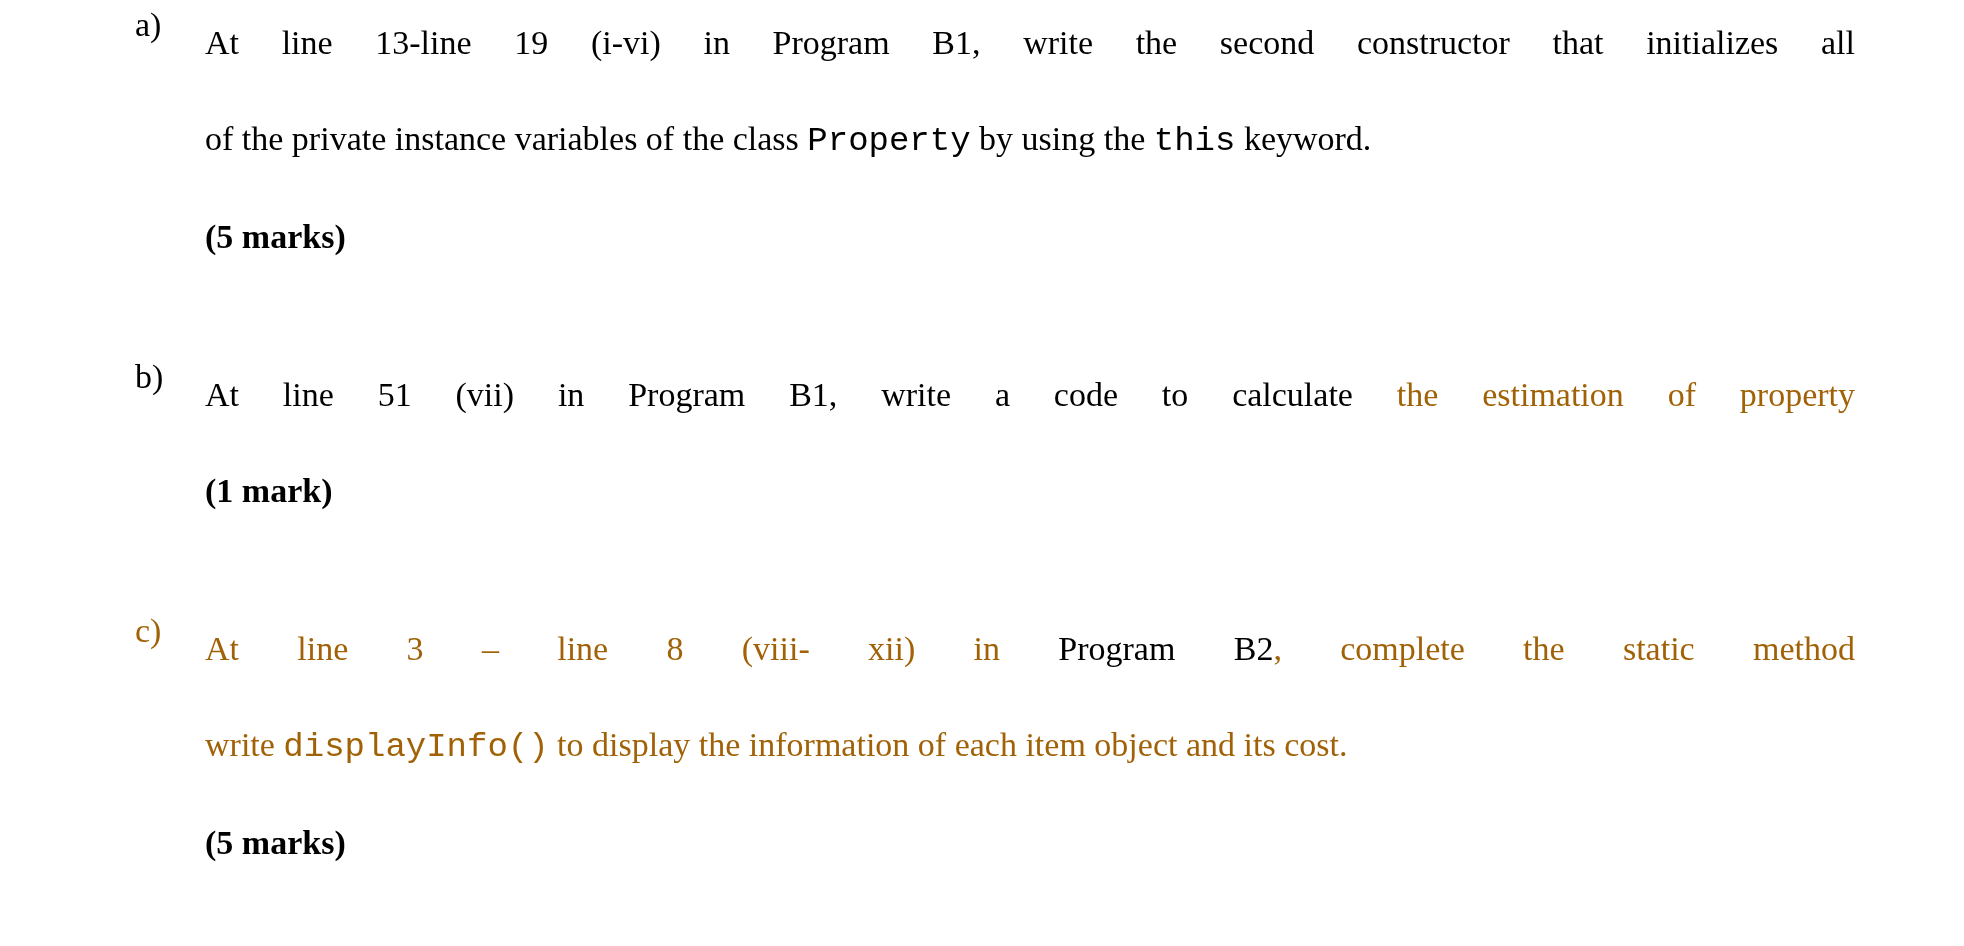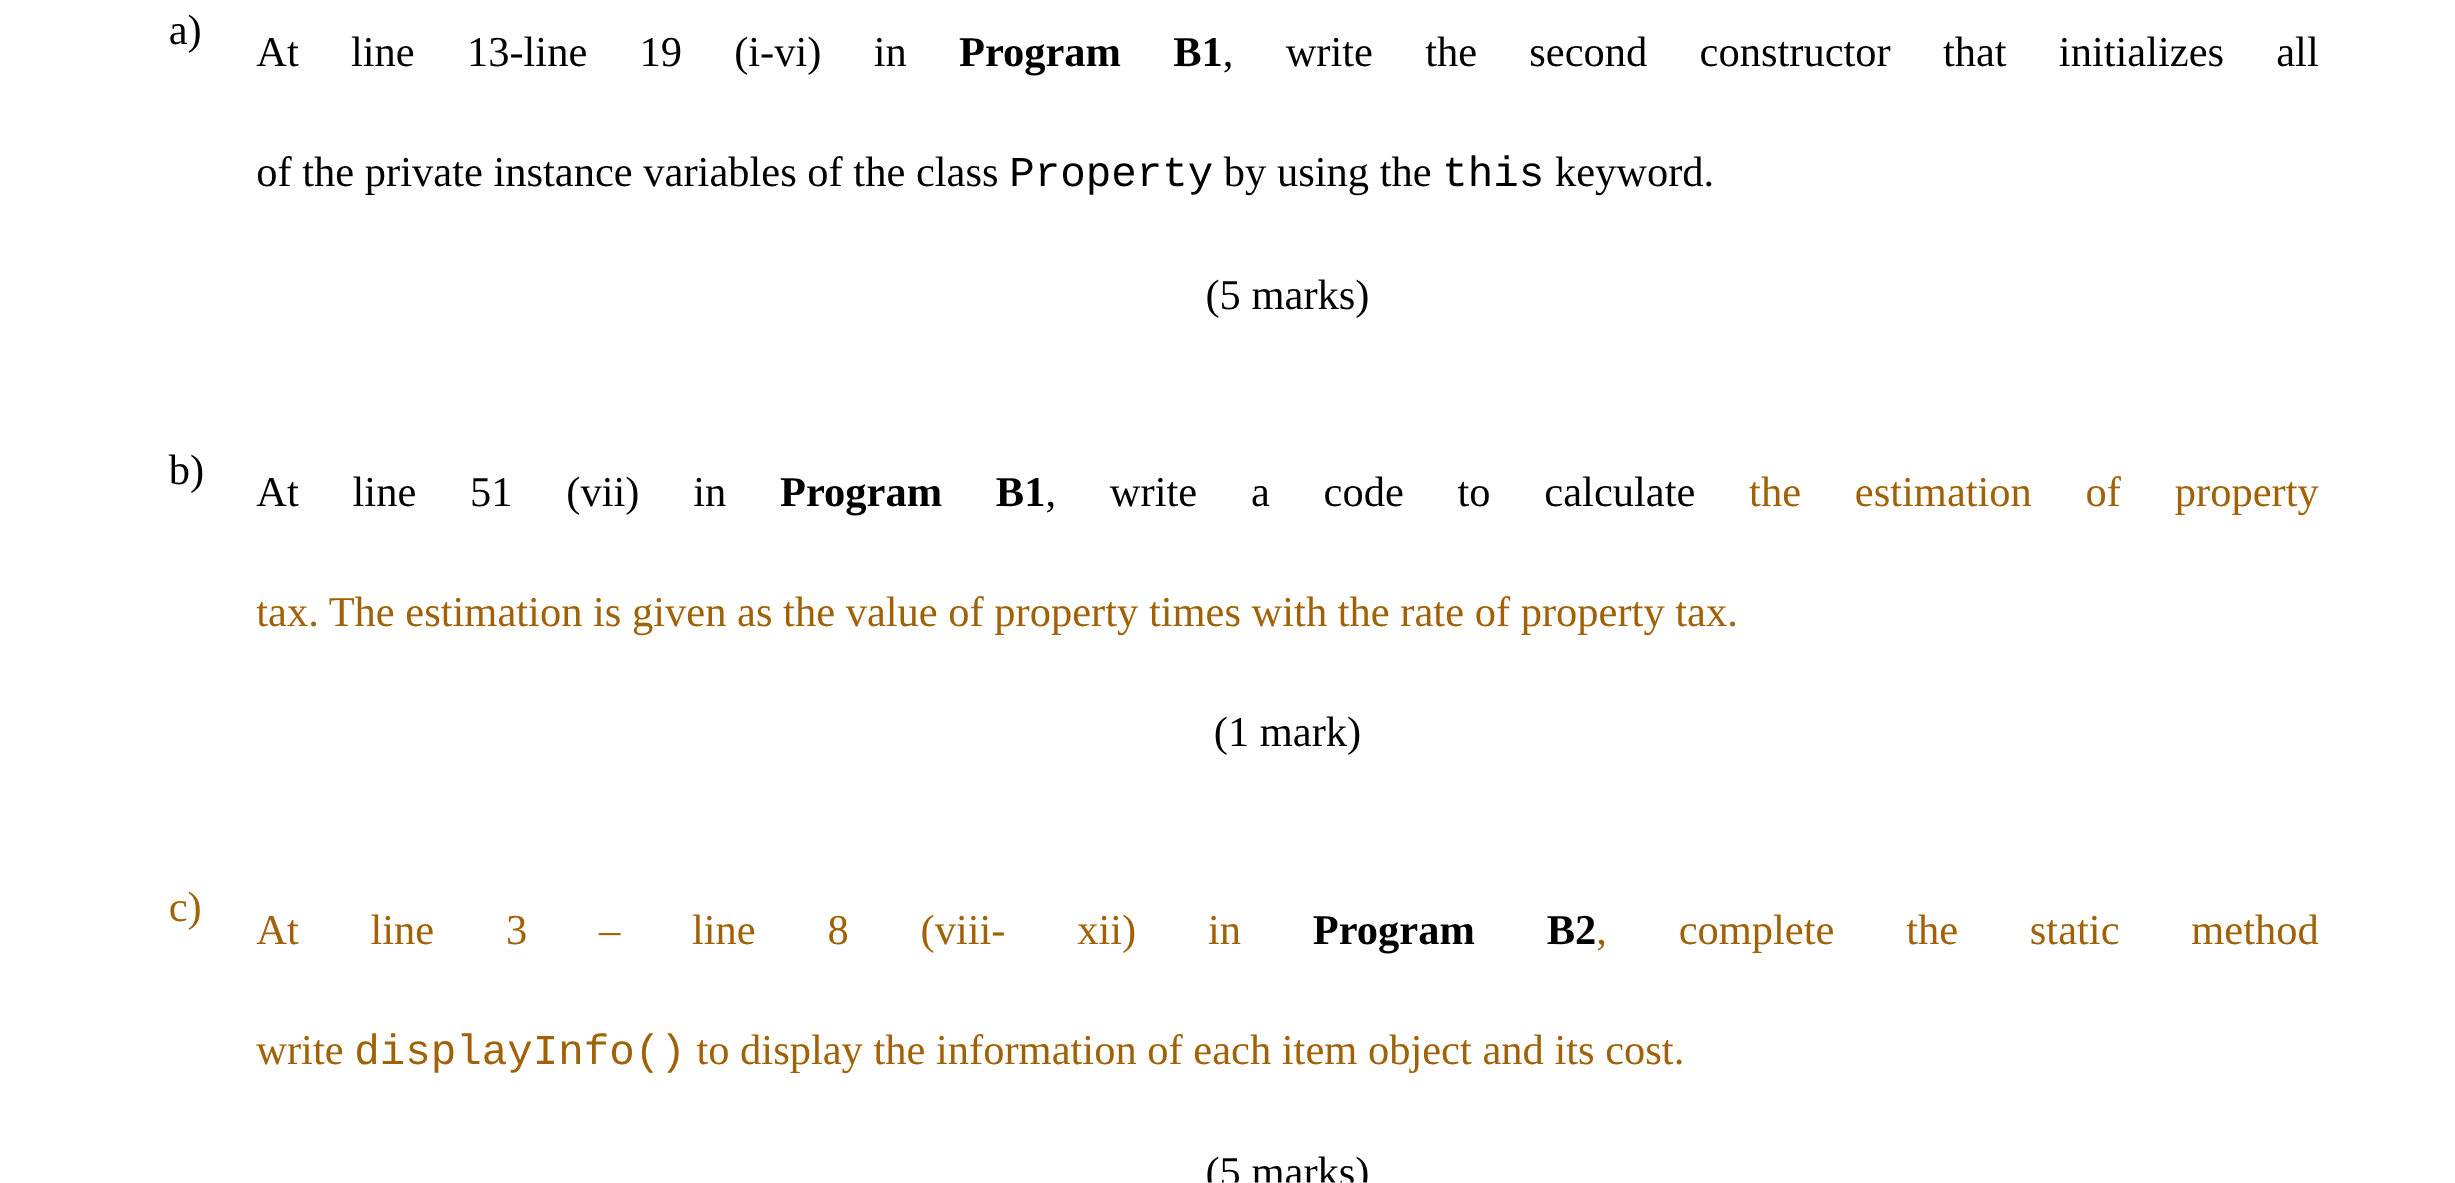--- a/index.html
+++ b/index.html
@@ -41,35 +41,36 @@
     flex: 1 1 auto;
   }
   .body p {
     margin: 0 0 26px 0;
     line-height: 70px;
   }
   .body p:last-child {
     margin-bottom: 0;
   }
   .marks {
-    text-align: center;
+    text-align: left;
+    font-weight: bold;
   }
   .just {
     text-align: justify;
     text-align-last: justify;
   }
   .just-last-left {
     text-align: justify;
     text-align-last: left;
   }
   code, .mono {
     font-family: "Courier New", Courier, monospace;
     font-size: 34px;
   }
-  strong { font-weight: 700; }
+  strong { font-weight: 400; }
   .dim { color: #a16207; }
 </style>
 </head>
 <body>
 
 <div class="page">
   <ol class="list" style="list-style:none;padding:0;margin:0;">
 
     <li class="item">
       <div class="label">a)</div>
@@ -83,23 +84,20 @@
         <p class="marks">(5 marks)</p>
       </div>
     </li>
 
     <li class="item">
       <div class="label">b)</div>
       <div class="body">
         <p class="just">
           <span>At line 51 (vii) in </span><strong>Program B1</strong><span>, write a code to calculate </span><span class="dim">the estimation of property</span>
         </p>
-        <p class="just-last-left">
-          <span class="dim">tax. The estimation is given as the value of property times with the rate of property tax.</span>
-        </p>
         <p class="marks">(1 mark)</p>
       </div>
     </li>
 
     <li class="item">
       <div class="label">
         <span class="dim">c)</span>
       </div>
       <div class="body">
         <p class="just">

